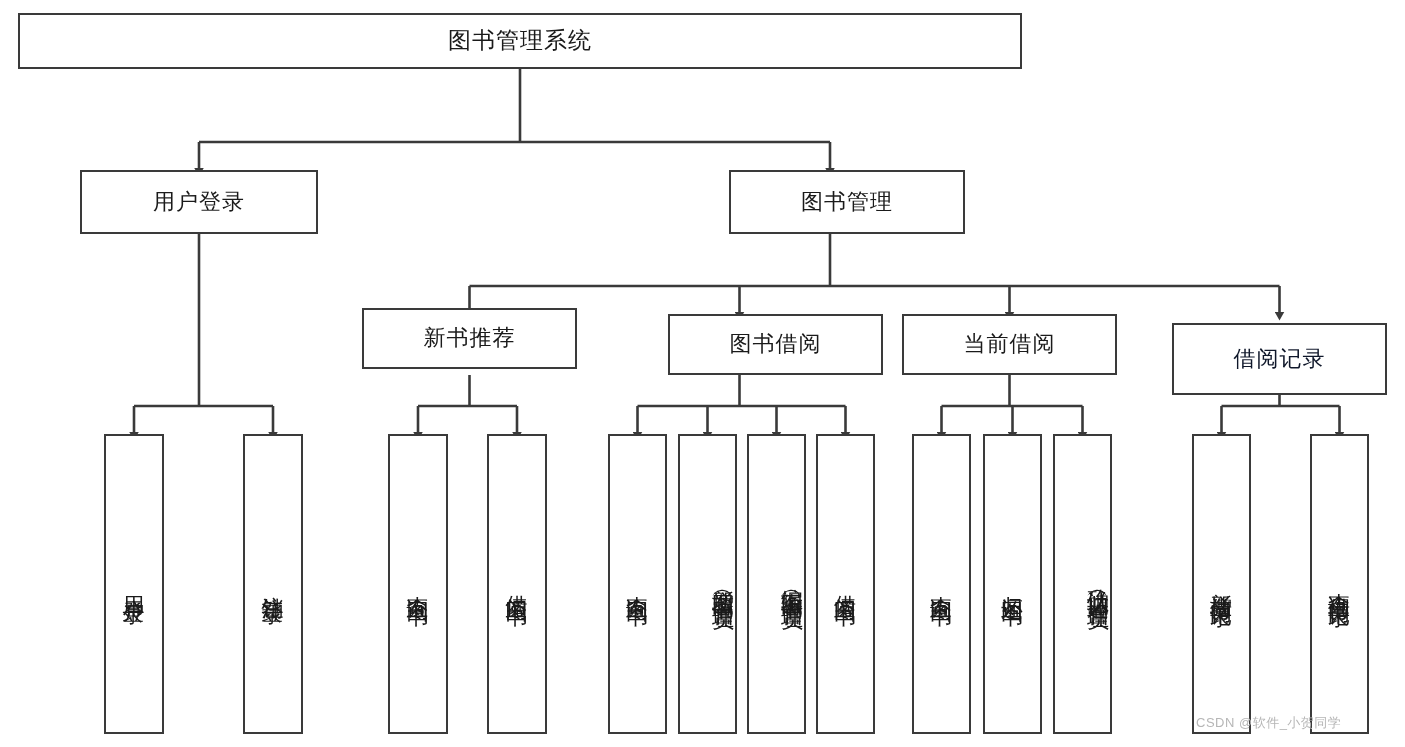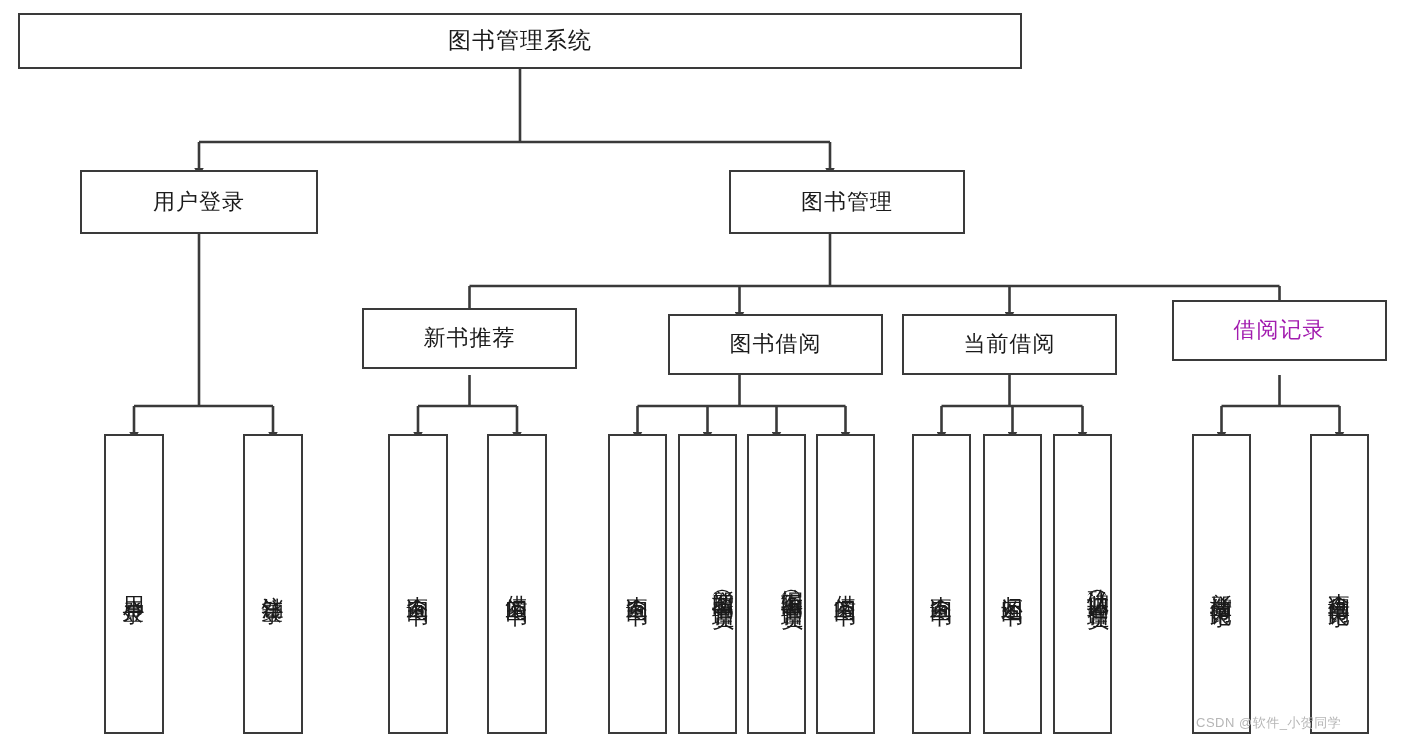--- a/index.html
+++ b/index.html
@@ -130,21 +130,21 @@
       </div>
       <div class="node horiz" style="left: 362px; top: 308px; width: 215px; height: 61px; border-color: rgb(58, 58, 58); color: rgb(26, 26, 26);">
         <span class="node-label">新书推荐</span>
       </div>
       <div class="node horiz" style="left: 632px; top: 314px; width: 215px; height: 61px; border-color: rgb(58, 58, 58); color: rgb(26, 26, 26); margin-left: 36px;">
         <span class="node-label">图书借阅</span>
       </div>
       <div class="node horiz" style="left: 902px; top: 314px; width: 215px; height: 61px; border-color: rgb(58, 58, 58); color: rgb(26, 26, 26);">
         <span class="node-label">当前借阅</span>
       </div>
-      <div class="node horiz" style="left: 1172px; top: 300px; width: 215px; height: 61px; border-color: rgb(58, 58, 58); color: #a21caf;">
+      <div class="node horiz" style="left: 1172px; top: 323px; width: 215px; height: 72px; border-color: rgb(58, 58, 58); color: #0f172a;">
         <span class="node-label">借阅记录</span>
       </div>
       <div class="node vert" style="left: 104px; top: 434px; width: 60px; height: 300px; border-color: rgb(58, 58, 58); color: rgb(26, 26, 26);">
         <span class="node-label">用户登录</span>
       </div>
       <div class="node vert" style="left: 243px; top: 434px; width: 60px; height: 300px; border-color: rgb(58, 58, 58); color: rgb(26, 26, 26);">
         <span class="node-label">注销登录</span>
       </div>
       <div class="node vert" style="left: 388px; top: 434px; width: 60px; height: 300px; border-color: rgb(58, 58, 58); color: rgb(26, 26, 26);">
         <span class="node-label">查询图书</span>

